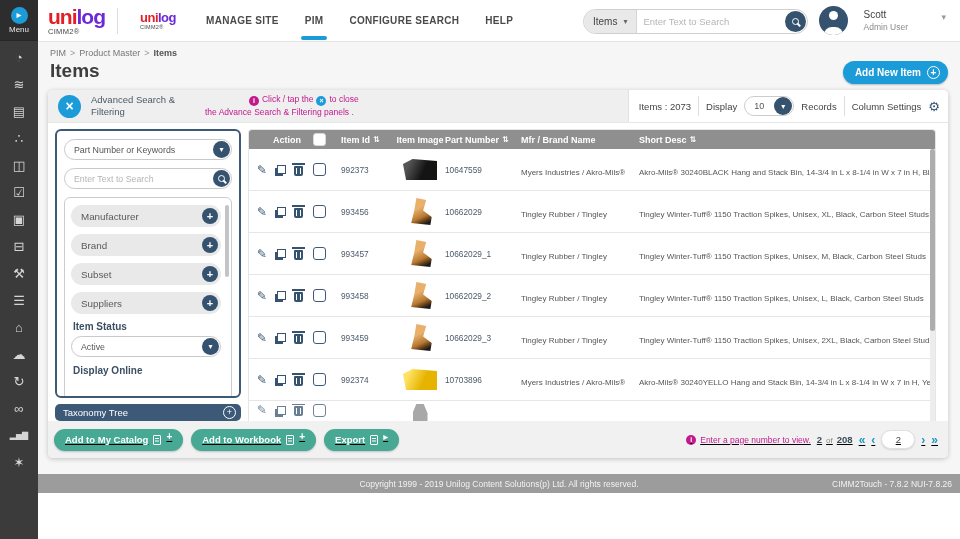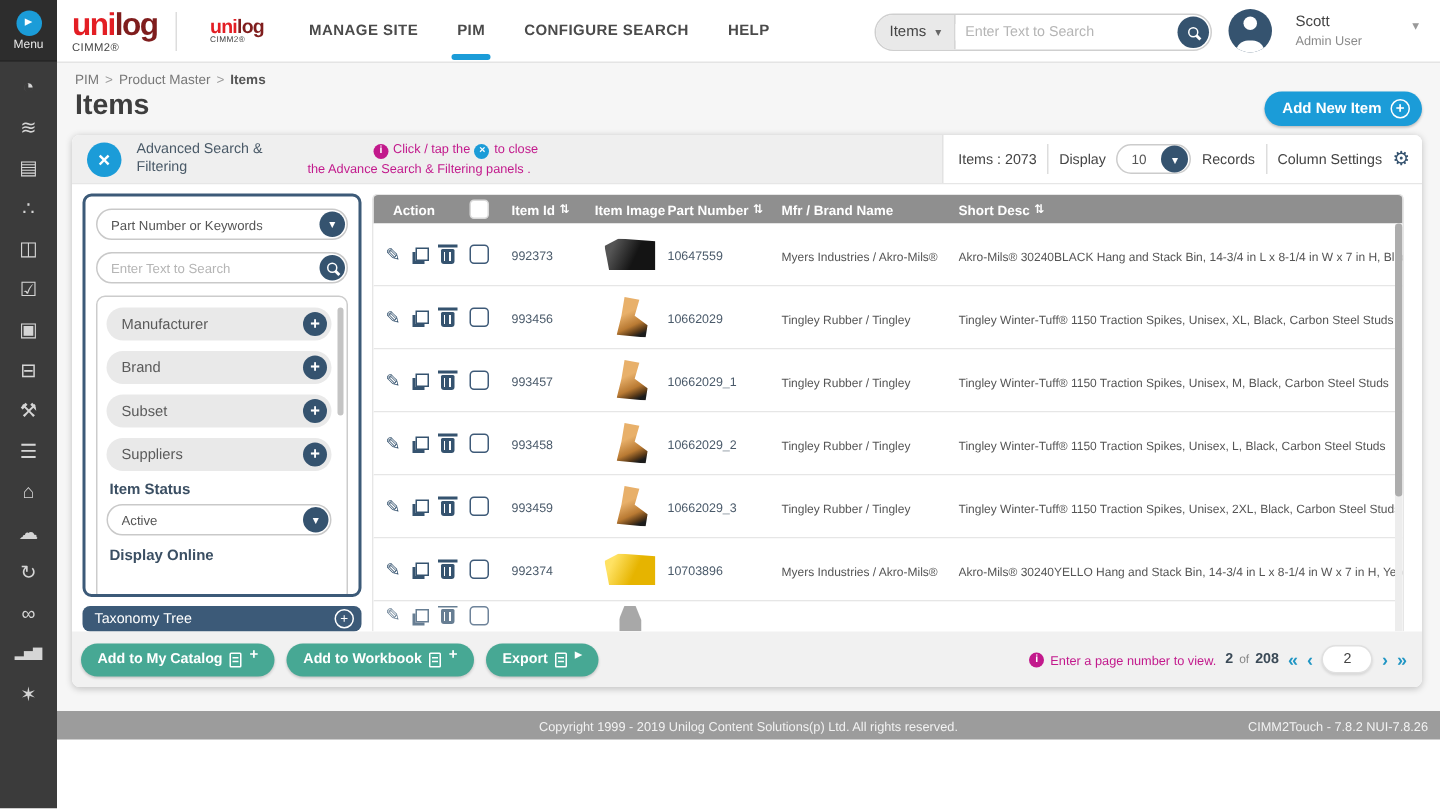--- a/index.html
+++ b/index.html
@@ -12,21 +12,21 @@
   .menu-circle { width:17px; height:17px; border-radius:50%; background:#1b9cd8; color:#fff; font-size:10px; display:flex; align-items:center; justify-content:center; line-height:1; }
   .menu-label { color:#e8e8e8; font-size:8px; }
   .rail-icons { display:flex; flex-direction:column; align-items:center; padding-top:3px; }
   .rail-ic { width:38px; height:27px; display:flex; align-items:center; justify-content:center; color:#d5d5d5; font-size:13px; cursor:pointer; }
   .rail-ic.sm { font-size:8px; letter-spacing:0; }
 
   
   .topbar { position:absolute; left:38px; top:0; width:922px; height:42px; background:#fff; border-bottom:1px solid #e4e4e4; display:flex; align-items:center; z-index:20; }
   .logo { display:flex; flex-direction:column; margin-left:10px; line-height:1; }
   .logo .word { font-weight:800; font-size:21px; letter-spacing:-1px; }
-  .logo .word .red { color:#e31e24; } .logo .word .blk { color:#7f1d1d; }
+  .logo .word .red { color:#e31e24; } .logo .word .blk { color:#6d28d9; }
   .logo .sub { font-size:7.5px; color:#444; margin-top:1px; letter-spacing:.3px; }
   .logo-div { width:1px; height:26px; background:#ddd; margin:0 12px; }
   .logo.small .word { font-size:13px; letter-spacing:-.5px; }
   .logo.small .sub { font-size:5.5px; }
   .nav { display:flex; align-items:center; gap:26px; margin-left:30px; height:50px; }
   .nav-item { font-size:10px; font-weight:700; color:#4a4a4a; letter-spacing:.3px; cursor:pointer; height:42px; display:flex; align-items:center; position:relative; }
   .nav-item.active::after { content:""; position:absolute; left:-4px; right:-4px; bottom:2px; height:4px; background:#1b9cd8; border-radius:2px; }
   .searchbox { position:absolute; right:152px; top:9px; width:225px; height:25px; border:1px solid #cfcfcf; border-radius:13px; display:flex; align-items:center; background:#fff; overflow:hidden; }
   .scope { height:100%; background:#e9e9e9; border-right:1px solid #d5d5d5; display:flex; align-items:center; gap:6px; padding:0 9px; font-size:10px; color:#444; cursor:pointer; }
   .scope .chev { font-size:8px; color:#666; }
@@ -99,42 +99,42 @@
   .thead { height:19px; background:#8f8f8f; display:flex; align-items:center; color:#fff; font-size:9px; font-weight:700; }
   .trow { height:42px; display:flex; align-items:center; border-bottom:1px solid #e6e6e6; background:#fff; }
   .trow.partial { align-items:flex-start; padding-top:3px; opacity:.75; }
   .c-action { width:64px; padding-left:8px; display:flex; gap:8px; align-items:center; flex:none; }
   .c-check { width:28px; flex:none; display:flex; justify-content:flex-start; }
   .c-id { width:54px; flex:none; }
   .c-img { width:50px; flex:none; display:flex; justify-content:center; }
   .c-part { width:76px; flex:none; }
   .c-mfr { width:118px; flex:none; }
   .c-desc { flex:1; padding-right:4px; overflow:hidden; }
-  .thead .c-action { padding-left:13px; }
+  .thead .c-action { padding-left:24px; }
   .hcell { display:flex; align-items:center; gap:3px; white-space:nowrap; }
   .sort { font-size:8px; cursor:pointer; }
   .cb { width:13px; height:13px; border:1.5px solid #3e5a78; border-radius:3px; background:#fff; cursor:pointer; }
   .thead .cb { border-color:#d9d9d9; }
   .cell-txt { font-size:8.3px; color:#4a5a6a; white-space:nowrap; overflow:hidden; }
   .c-mfr .cell-txt, .c-desc .cell-txt { color:#555; font-size:8px; }
   .ic-pencil { font-size:12px; color:#35536f; line-height:1; cursor:pointer; }
   .ic-copy { width:9px; height:9px; border:1.5px solid #35536f; background:#fff; box-shadow:-2.5px 2.5px 0 -.5px #35536f; cursor:pointer; margin-left:2px; }
   .ic-trash { width:9px; height:10px; border-radius:1px 1px 2px 2px; background:#35536f; position:relative; margin-top:2px; cursor:pointer; }
   .ic-trash::before { content:""; position:absolute; top:-2.5px; left:-2px; right:-2px; height:1.6px; background:#35536f; }
   .ic-trash::after { content:""; position:absolute; top:2px; left:2px; right:2px; bottom:2px; background:repeating-linear-gradient(90deg,#fff 0 1px,transparent 1px 3.5px); }
   .p-shape { flex:none; }
   .p-shape[data-kind="bin-black"] { width:34px; height:21px; background:linear-gradient(115deg,#555 18%,#141414 60%); clip-path:polygon(0 24%,28% 0,100% 9%,100% 100%,9% 100%); }
   .p-shape[data-kind="bin-yellow"] { width:34px; height:21px; background:linear-gradient(115deg,#ffe263 18%,#e6b400 60%); clip-path:polygon(0 24%,28% 0,100% 9%,100% 100%,9% 100%); }
   .p-shape[data-kind="boot-tan"] { width:26px; height:27px; background:linear-gradient(155deg,#e8b06a 40%,#b97a33 66%,#5a3a18 80%,#1c1c1c 88%); clip-path:polygon(36% 0,74% 7%,62% 46%,95% 70%,90% 100%,16% 93%,28% 46%); }
   .p-shape[data-kind="item-gray"] { width:15px; height:17px; background:#8b8b8b; clip-path:polygon(25% 0,75% 0,100% 55%,100% 100%,0 100%,0 55%); }
   .vscroll { position:absolute; right:0; top:19px; bottom:0; width:5px; background:#ededed; }
   .vscroll .thumb { position:absolute; top:0; width:5px; height:182px; background:#adadad; border-radius:3px; }
 
   
-  .card-foot { position:absolute; left:0; right:0; bottom:0; height:37px; background:#f1f1f1; border-radius:0 0 5px 5px; display:flex; align-items:center; padding:0 10px 0 6px; z-index:5; }
+  .card-foot { position:absolute; left:0; right:0; bottom:0; height:37px; background:#f1f1f1; border-radius:0 0 5px 5px; display:flex; align-items:center; padding:0 10px 0 6px; z-index:5;text-decoration:underline; }
   .teal-btn { height:22px; background:#47a894; border:0; border-radius:11px; color:#fff; font-size:9.5px; font-weight:700; display:flex; align-items:center; gap:5px; padding:0 11px; margin-right:8px; cursor:pointer; box-shadow:0 1px 2px rgba(0,0,0,.2); font-family:inherit; }
   .mini-doc { width:8px; height:10px; border:1.3px solid #fff; border-radius:1px; position:relative; }
   .mini-doc::after { content:""; position:absolute; left:1px; right:1px; top:2px; height:1.2px; background:#fff; box-shadow:0 2.5px 0 #fff; }
   .btn-sup { font-size:10px; font-weight:700; margin-top:-6px; }
   .pager { margin-left:auto; display:flex; align-items:center; gap:6px; }
   .page-note { display:flex; align-items:center; gap:4px; font-size:8.5px; color:#c2198c; }
   .page-count { font-size:9.5px; color:#3b4a57; display:flex; align-items:baseline; gap:4px; }
   .page-count .n { font-weight:700; }
   .page-count .of { font-size:8px; color:#888; }
   .pg-arrow { color:#2196c4; font-size:12px; font-weight:700; cursor:pointer; line-height:1; }

